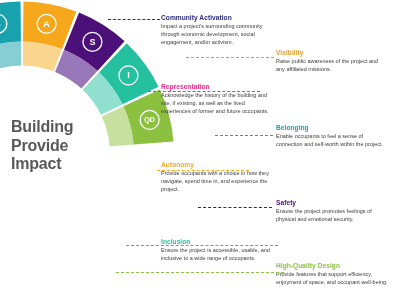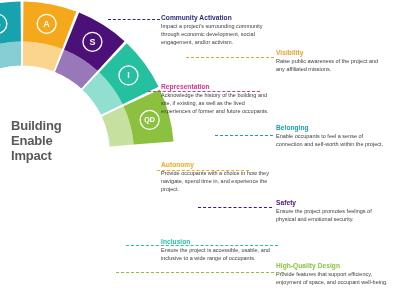--- a/index.html
+++ b/index.html
@@ -22,21 +22,21 @@
   .wheel svg{display:block;}
   .badge-text{
     font-family:"Liberation Sans", sans-serif;
     font-weight:bold;
     fill:#ffffff;
   }
   .center-title{
     position:absolute;
     left:11px;top:118px;
     width:78px;
-    font-size:13px;
+    font-size:16px;
     font-weight:bold;
     line-height:1.16;
     color:#58595b;
     letter-spacing:-0.2px;
   }
   .center-title div{white-space:nowrap;}
   .callout{
     position:absolute;
     width:112px;
   }
@@ -117,21 +117,21 @@
             <path d="M159.81478937691534 89.38226587755565A152 152 0 0 1 173.52096982129743 141.44198588433937L133.6470303946402 144.61514749372375A112 112 0 0 0 123.54773954088499 106.2553538045147Z" fill="#8cc140"></path>
             <circle cx="149.6500639366405" cy="119.89254283687036" r="9.5" fill="none" stroke="#ffffff" stroke-width="1.3"></circle>
             <text x="149.6500639366405" y="119.89254283687036" text-anchor="middle" dominant-baseline="central" class="badge-text" font-size="7.2">QD</text>
           </g>
         </g>
     </svg>
   </div>
 
   <div class="center-title">
     <div>Building</div>
-    <div>Enable</div>
+    <div>Provide</div>
     <div>Impact</div>
   </div>
 
   <div id="callout-layer">
       <div class="callout col-left" style="top: 14px;">
         <p class="c-title" style="color: rgb(43, 43, 127);">Community Activation</p>
         <p class="c-body">Impact a project's surrounding community through economic development, social engagement, and/or activism.</p>
       </div>
       <div class="dash" style="left: 108px; top: 19px; width: 52px; border-top-color: rgb(43, 43, 127);"></div>
       <div class="callout col-right" style="top: 49px;">

